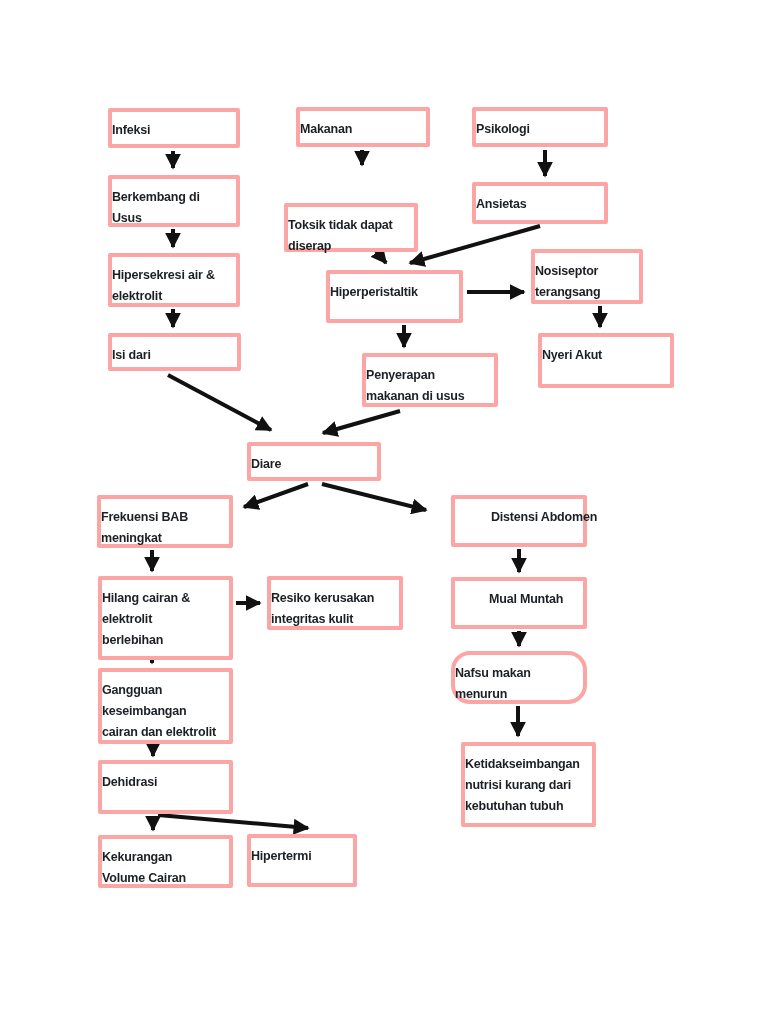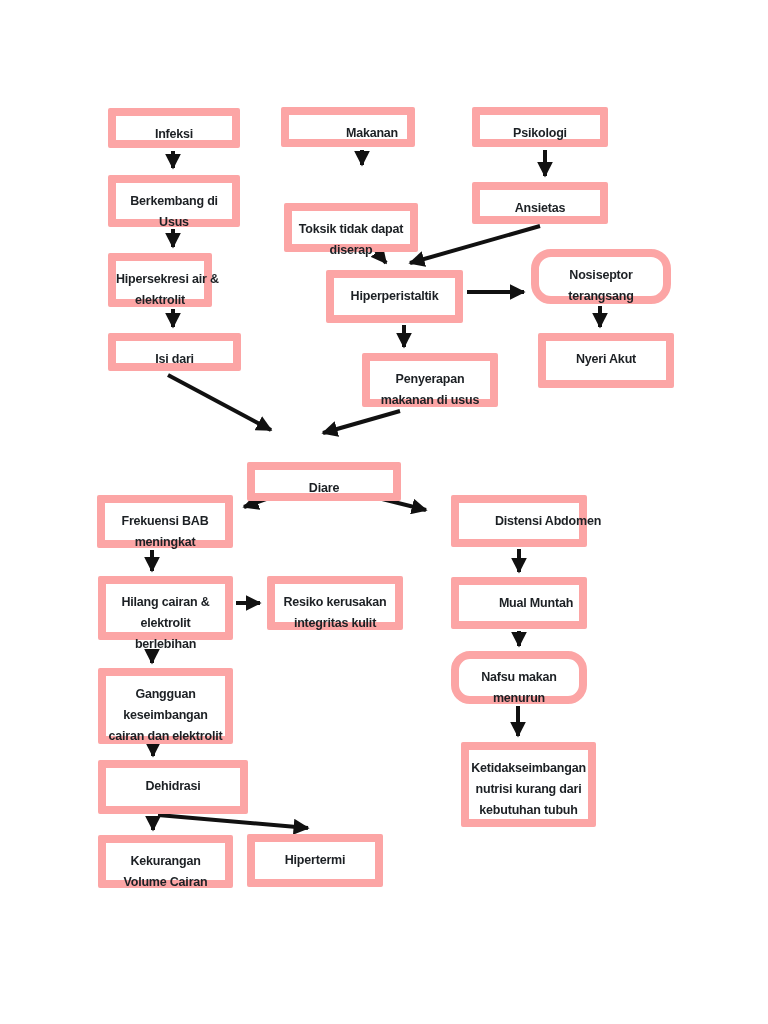--- a/index.html
+++ b/index.html
@@ -16,29 +16,29 @@
   }
   #edges-svg {
     position: absolute;
     left: 0; top: 0;
     width: 768px; height: 1024px;
     pointer-events: none;
   }
   .node {
     position: absolute;
     box-sizing: border-box;
-    border: 8px solid #fca5a5;
+    border: 4px solid #fca5a5;
     border-radius: 2px;
     background: #ffffff;
     color: #1c2024;
     font-weight: 700;
     font-size: 12.5px;
     letter-spacing: -0.2px;
     line-height: 21px;
-    text-align: center;
+    text-align: left;
     padding-top: 8px;
     white-space: pre;
     overflow: visible;
   }
 </style>
 </head>
 <body>
 
 <div id="page">
 
@@ -69,52 +69,52 @@
       <line x1="153" y1="746" x2="153" y2="756" marker-end="url(#ah)"></line>
       <line x1="153" y1="816" x2="153" y2="830" marker-end="url(#ah)"></line>
       <line x1="158" y1="815" x2="308" y2="828" marker-end="url(#ah)"></line>
       <line x1="519" y1="549" x2="519" y2="572" marker-end="url(#ah)"></line>
       <line x1="519" y1="631" x2="519" y2="646" marker-end="url(#ah)"></line>
       <line x1="518" y1="706" x2="518" y2="736" marker-end="url(#ah)"></line>
     </g>
   </svg>
 
   <div class="node" style="left:108px; top:108px; width:132px; height:40px;">Infeksi</div>
-  <div class="node" style="left:281px; top:107px; width:134px; height:40px;padding-left:48px;">Makanan</div>
+  <div class="node" style="left:296px; top:107px; width:134px; height:40px;">Makanan</div>
   <div class="node" style="left:472px; top:107px; width:136px; height:40px;">Psikologi</div>
   <div class="node" style="left:108px; top:175px; width:132px; height:52px;">Berkembang di
 Usus</div>
   <div class="node" style="left:284px; top:171px; width:134px; height:49px;margin-top:32px;">Toksik tidak dapat
 diserap</div>
   <div class="node" style="left:472px; top:182px; width:136px; height:42px;">Ansietas</div>
-  <div class="node" style="left:108px; top:253px; width:104px; height:54px;">Hipersekresi air &amp;
+  <div class="node" style="left:108px; top:253px; width:132px; height:54px;">Hipersekresi air &amp;
 elektrolit</div>
   <div class="node" style="left:326px; top:270px; width:137px; height:53px;">Hiperperistaltik</div>
-  <div class="node" style="left:531px; top:249px; width:140px; height:55px;border-radius:20px;">Nosiseptor
+  <div class="node" style="left:531px; top:249px; width:112px; height:55px;">Nosiseptor
 terangsang</div>
   <div class="node" style="left:108px; top:333px; width:133px; height:38px;">Isi dari</div>
   <div class="node" style="left:362px; top:353px; width:136px; height:54px;">Penyerapan
 makanan di usus</div>
   <div class="node" style="left:538px; top:333px; width:136px; height:55px;">Nyeri Akut</div>
-  <div class="node" style="left:247px; top:442px; width:154px; height:39px;margin-top:20px;">Diare</div>
+  <div class="node" style="left:247px; top:442px; width:134px; height:39px;">Diare</div>
   <div class="node" style="left:97px; top:495px; width:136px; height:53px;">Frekuensi BAB
 meningkat</div>
   <div class="node" style="left:451px; top:495px; width:136px; height:52px;padding-left:36px;">Distensi Abdomen</div>
-  <div class="node" style="left:98px; top:576px; width:135px; height:64px;">Hilang cairan &amp;
+  <div class="node" style="left:98px; top:576px; width:135px; height:84px;">Hilang cairan &amp;
 elektrolit
 berlebihan</div>
   <div class="node" style="left:267px; top:576px; width:136px; height:54px;">Resiko kerusakan
 integritas kulit</div>
   <div class="node" style="left:451px; top:577px; width:136px; height:52px;padding-left:34px;">Mual Muntah</div>
   <div class="node" style="left:98px; top:668px; width:135px; height:76px;">Gangguan
 keseimbangan
 cairan dan elektrolit</div>
   <div class="node" style="left:451px; top:651px; width:136px; height:53px;border-radius:19px;">Nafsu makan
 menurun</div>
-  <div class="node" style="left:98px; top:760px; width:150px; height:54px;">Dehidrasi</div>
+  <div class="node" style="left:98px; top:760px; width:135px; height:54px;">Dehidrasi</div>
   <div class="node" style="left:461px; top:742px; width:135px; height:85px;">Ketidakseimbangan
 nutrisi kurang dari
 kebutuhan tubuh</div>
   <div class="node" style="left:98px; top:835px; width:135px; height:53px;">Kekurangan
 Volume Cairan</div>
-  <div class="node" style="left:247px; top:834px; width:136px; height:53px;">Hipertermi</div>
+  <div class="node" style="left:247px; top:834px; width:110px; height:53px;">Hipertermi</div>
 
 </div>
 
 </body></html>

